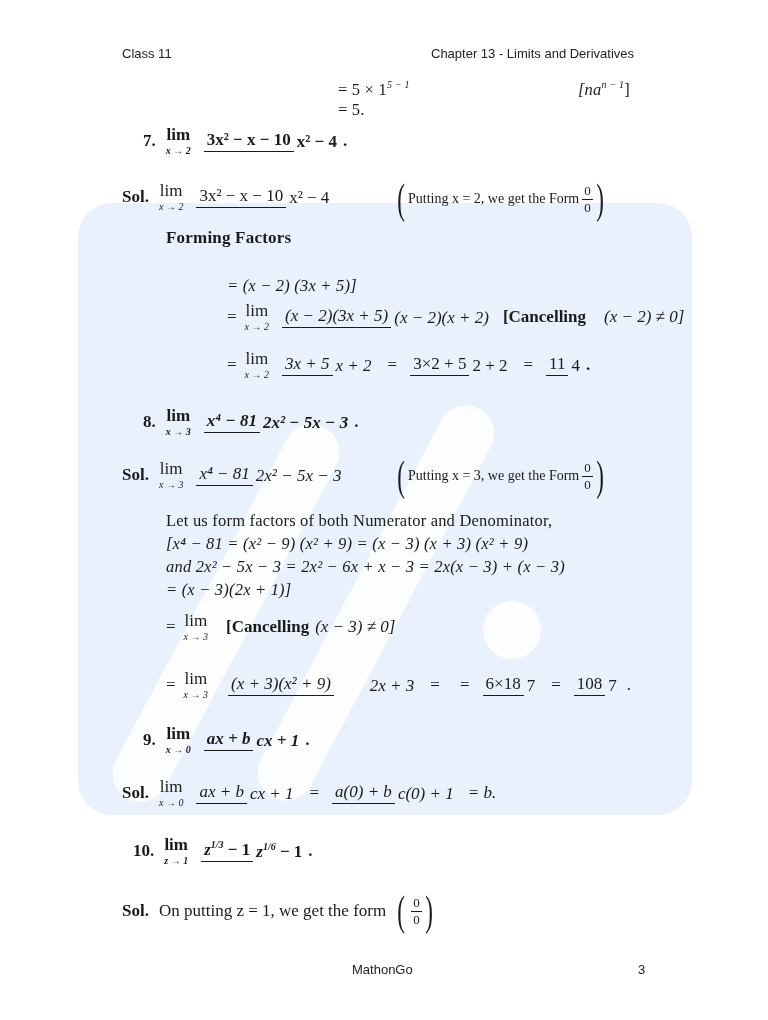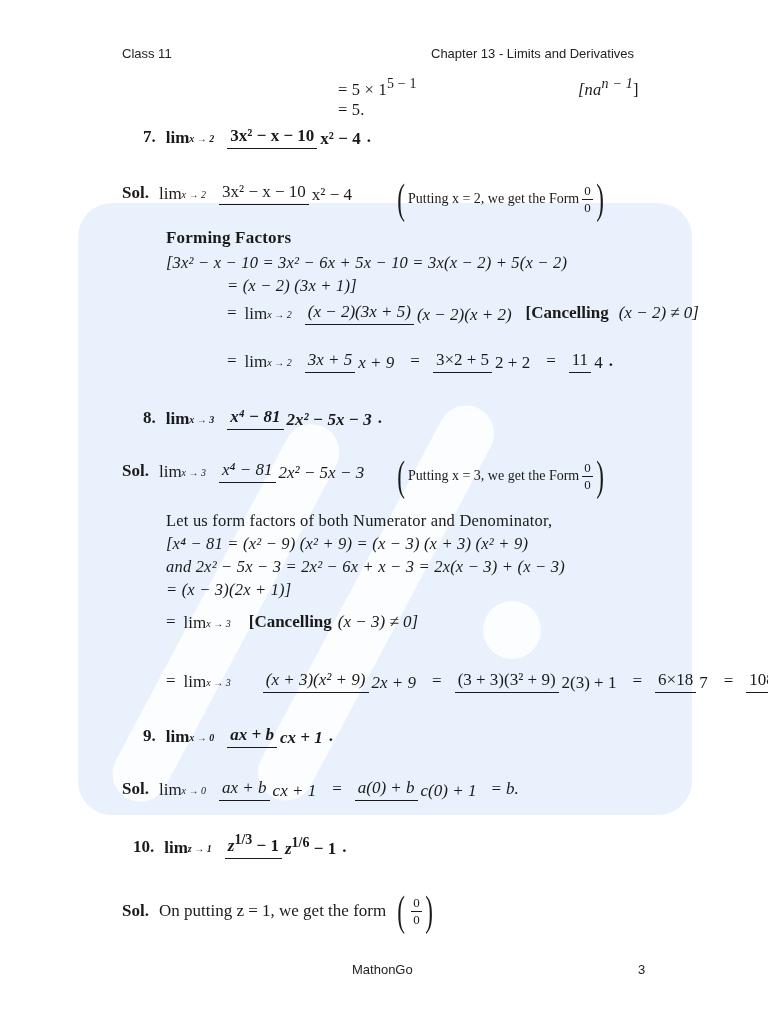--- a/index.html
+++ b/index.html
@@ -16,28 +16,28 @@
   }
   .slash {
     position: absolute; background: #ffffff; border-radius: 40px;
     transform-origin: center; opacity: 0.85;
   }
   .dot { position: absolute; background: #fff; border-radius: 50%; opacity: 0.85; }
   .content { position: absolute; left: 0; top: 0; width: 768px; height: 1020px; z-index: 1; }
   .m { font-size: 17px; white-space: nowrap; }
   .b { font-weight: bold; }
   .i { font-style: italic; }
-  .lim { display: inline-flex; flex-direction: row; align-items: center; vertical-align: middle; line-height: 1; margin-right: 10px; }
+  .lim { display: inline-flex; flex-direction: column; align-items: center; vertical-align: middle; line-height: 1; margin-right: 10px; }
   .lim .l { font-size: 17px; }
   .lim .sub { font-size: 10px; font-style: italic; margin-top: 3px; }
   .frac { display: inline-flex; flex-direction: row; align-items: center; vertical-align: middle; line-height: 1.15; margin: 0 3px; }
   .frac .num { padding: 0 3px 2px; border-bottom: 1px solid #1a1a1a; }
   .frac .den { padding: 2px 3px 0; }
   .num-label { font-weight: bold; font-size: 17px; }
-  sup { font-size: 14px; vertical-align: 7px; line-height: 0; }
+  sup { font-size: 10px; vertical-align: 7px; line-height: 0; font-style: italic; }
   .paren-box { display: inline-flex; align-items: center; font-size: 14px; }
   .paren-box .big { font-size: 42px; font-weight: 100; line-height: 1; transform: scaleX(0.55); display: inline-block; }
   .sfrac { display: inline-flex; flex-direction: column; align-items: center; vertical-align: middle; line-height: 1.05; font-size: 13px; margin-left: 3px; }
   .sfrac .num { border-bottom: 1px solid #1a1a1a; padding: 0 2px 1px; }
   .sfrac .den { padding-top: 1px; }
   .line { position: absolute; font-size: 16.5px; white-space: nowrap; letter-spacing: 0.2px; }
 </style>
 </head>
 <body>
 
@@ -88,46 +88,45 @@
     <span class="big">(</span>
     <span>Putting x = 2, we get the Form</span>
     <span class="sfrac">
         <span class="num">0</span>
         <span class="den">0</span>
       </span>
     <span class="big">)</span>
   </div>
 
   <div class="line b" style="left:166px; top:228px; font-size:17px;">Forming Factors</div>
-  <div class="line i" style="left:166px; top:253px;">[3x² − x − 10 = 3x² − 6x + 5x − 10 = 3x(x − 2) + 5(x − 2)</div>
-  <div class="line i" style="left:227px; top:276px;">= (x − 2) (3x + 1)]</div>
+  <div class="line i" style="left:227px; top:276px;">= (x − 2) (3x + 5)]</div>
 
   <div class="abs m" style="left:227px; top:302px; display:flex; align-items:center;">
     <span style="margin-right:8px;">=</span>
     <span class="lim">
         <span class="l">lim</span>
         <span class="sub">x → 2</span>
       </span>
     <span class="frac i">
         <span class="num">(x − 2)(3x + 5)</span>
         <span class="den">(x − 2)(x + 2)</span>
       </span>
     <span style="margin-left:8px;" class="b">[Cancelling</span>
-    <span style="margin-left:10px;" class="i">(x − 2) ≠ 0]</span>
+    <span style="margin-left:18px;" class="i">(x − 2) ≠ 0]</span>
   </div>
 
   <div class="abs m" style="left:227px; top:350px; display:flex; align-items:center;">
     <span style="margin-right:8px;">=</span>
     <span class="lim">
         <span class="l">lim</span>
         <span class="sub">x → 2</span>
       </span>
     <span class="frac i">
         <span class="num">3x + 5</span>
-        <span class="den">x + 9</span>
+        <span class="den">x + 2</span>
       </span>
     <span style="margin:0 10px;">=</span>
     <span class="frac">
         <span class="num">3×2 + 5</span>
         <span class="den">2 + 2</span>
       </span>
     <span style="margin:0 10px;">=</span>
     <span class="frac">
         <span class="num">11</span>
         <span class="den">4</span>
@@ -183,29 +182,25 @@
     <span style="margin-left:8px;" class="b">[Cancelling</span>
     <span style="margin-left:6px;" class="i">(x − 3) ≠ 0]</span>
   </div>
 
   <div class="abs m" style="left:166px; top:670px; display:flex; align-items:center;">
     <span style="margin-right:8px;">=</span>
     <span class="lim">
         <span class="l">lim</span>
         <span class="sub">x → 3</span>
       </span>
-    <span class="frac i" style="margin-left:22px;">
+    <span class="frac i" style="margin-left:10px;gap:33px;">
         <span class="num">(x + 3)(x² + 9)</span>
-        <span class="den">2x + 9</span>
-      </span>
-    <span style="margin:0 10px;">=</span>
-    <span class="frac">
-        <span class="num">(3 + 3)(3² + 9)</span>
-        <span class="den">2(3) + 1</span>
-      </span>
+        <span class="den">2x + 3</span>
+      </span>
+    <span style="margin:0 10px;">=</span>
     <span style="margin:0 10px;">=</span>
     <span class="frac">
         <span class="num">6×18</span>
         <span class="den">7</span>
       </span>
     <span style="margin:0 10px;">=</span>
     <span class="frac">
         <span class="num">108</span>
         <span class="den">7</span>
       </span>

